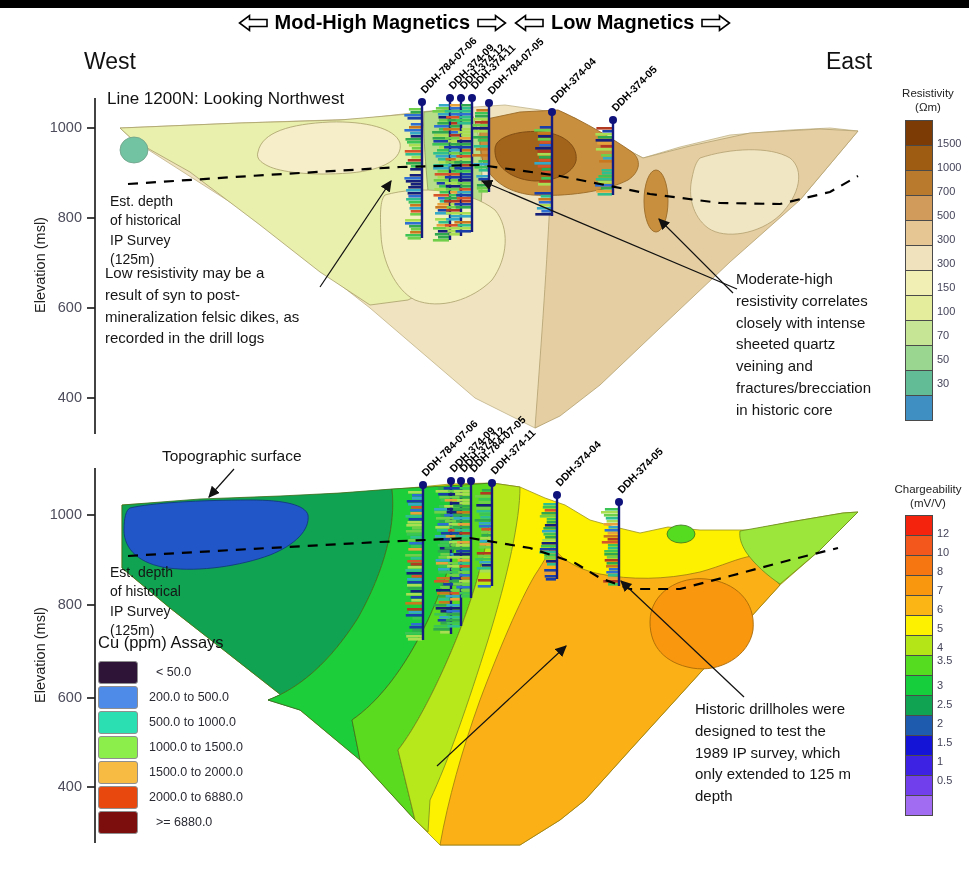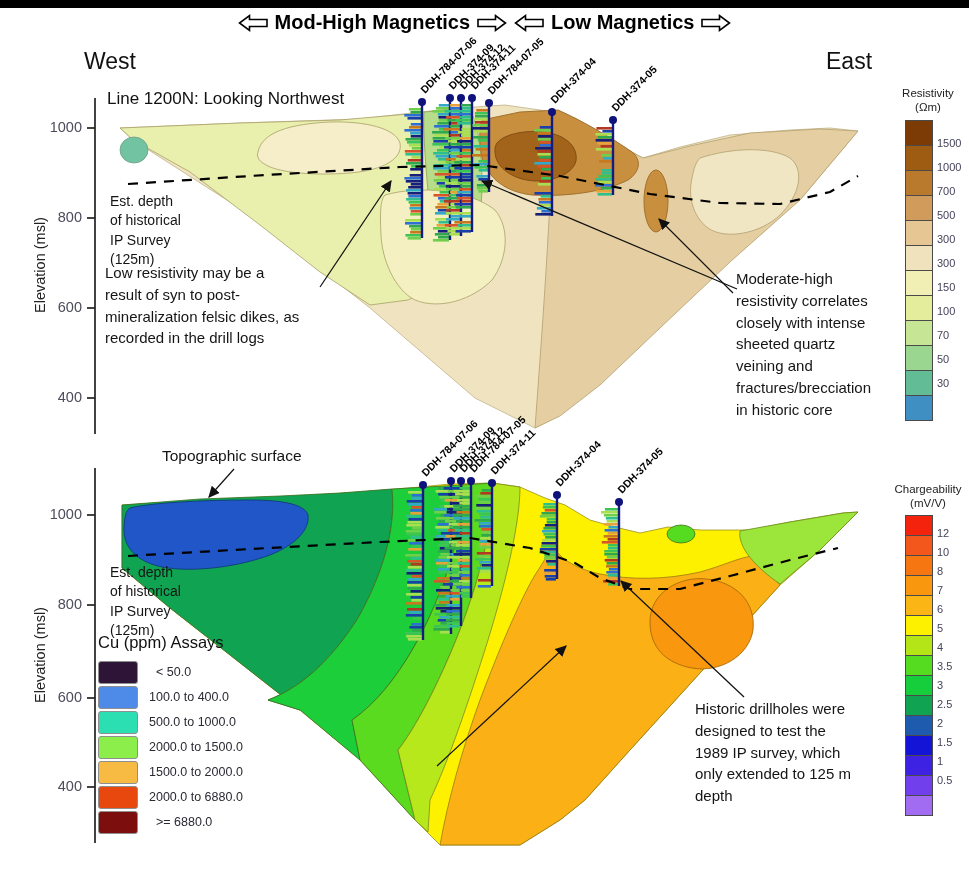--- a/index.html
+++ b/index.html
@@ -742,29 +742,29 @@
 
   <div id="cu" class="abs">
     <div class="cu-title">Cu (ppm) Assays</div>
     <div id="cu-rows">
         <div class="cu-row">
           <div class="cu-sw" style="background: rgb(46, 20, 55);"></div>
           <div class="cu-lab" style="padding-left: 7px;">&lt; 50.0</div>
         </div>
         <div class="cu-row">
           <div class="cu-sw" style="background: rgb(78, 139, 232);"></div>
-          <div class="cu-lab">100.0 to 400.0</div>
+          <div class="cu-lab">200.0 to 500.0</div>
         </div>
         <div class="cu-row">
           <div class="cu-sw" style="background: rgb(43, 223, 178);"></div>
           <div class="cu-lab">500.0 to 1000.0</div>
         </div>
         <div class="cu-row">
           <div class="cu-sw" style="background: rgb(139, 238, 75);"></div>
-          <div class="cu-lab">2000.0 to 1500.0</div>
+          <div class="cu-lab">1000.0 to 1500.0</div>
         </div>
         <div class="cu-row">
           <div class="cu-sw" style="background: rgb(247, 187, 67);"></div>
           <div class="cu-lab">1500.0 to 2000.0</div>
         </div>
         <div class="cu-row">
           <div class="cu-sw" style="background: rgb(232, 71, 14);"></div>
           <div class="cu-lab">2000.0 to 6880.0</div>
         </div>
         <div class="cu-row">
@@ -824,21 +824,21 @@
         <div class="leg-block" style="background: rgb(113, 63, 236); height: 19px;"></div>
         <div class="leg-block" style="background: rgb(161, 107, 242); height: 19px;"></div>
       </div>
   <div class="leg-num" style="top: 45px;">12</div>
       <div class="leg-num" style="top: 64px;">10</div>
       <div class="leg-num" style="top: 83px;">8</div>
       <div class="leg-num" style="top: 102px;">7</div>
       <div class="leg-num" style="top: 121px;">6</div>
       <div class="leg-num" style="top: 140px;">5</div>
       <div class="leg-num" style="top: 159px;">4</div>
-      <div class="leg-num" style="top: 178px; text-align: right;">3.5</div>
+      <div class="leg-num" style="top: 172px; text-align: right;">3.5</div>
       <div class="leg-num" style="top: 197px;">3</div>
       <div class="leg-num" style="top: 216px;">2.5</div>
       <div class="leg-num" style="top: 235px;">2</div>
       <div class="leg-num" style="top: 254px;">1.5</div>
       <div class="leg-num" style="top: 273px;">1</div>
       <div class="leg-num" style="top: 292px;">0.5</div>
     </div>
 
   <div id="drill-labels" class="abs" style="left:0;top:0;width:969px;height:886px;pointer-events:none;">
       <div class="drill-label" style="left: 427px; top: 83px;">DDH-784-07-06</div>

